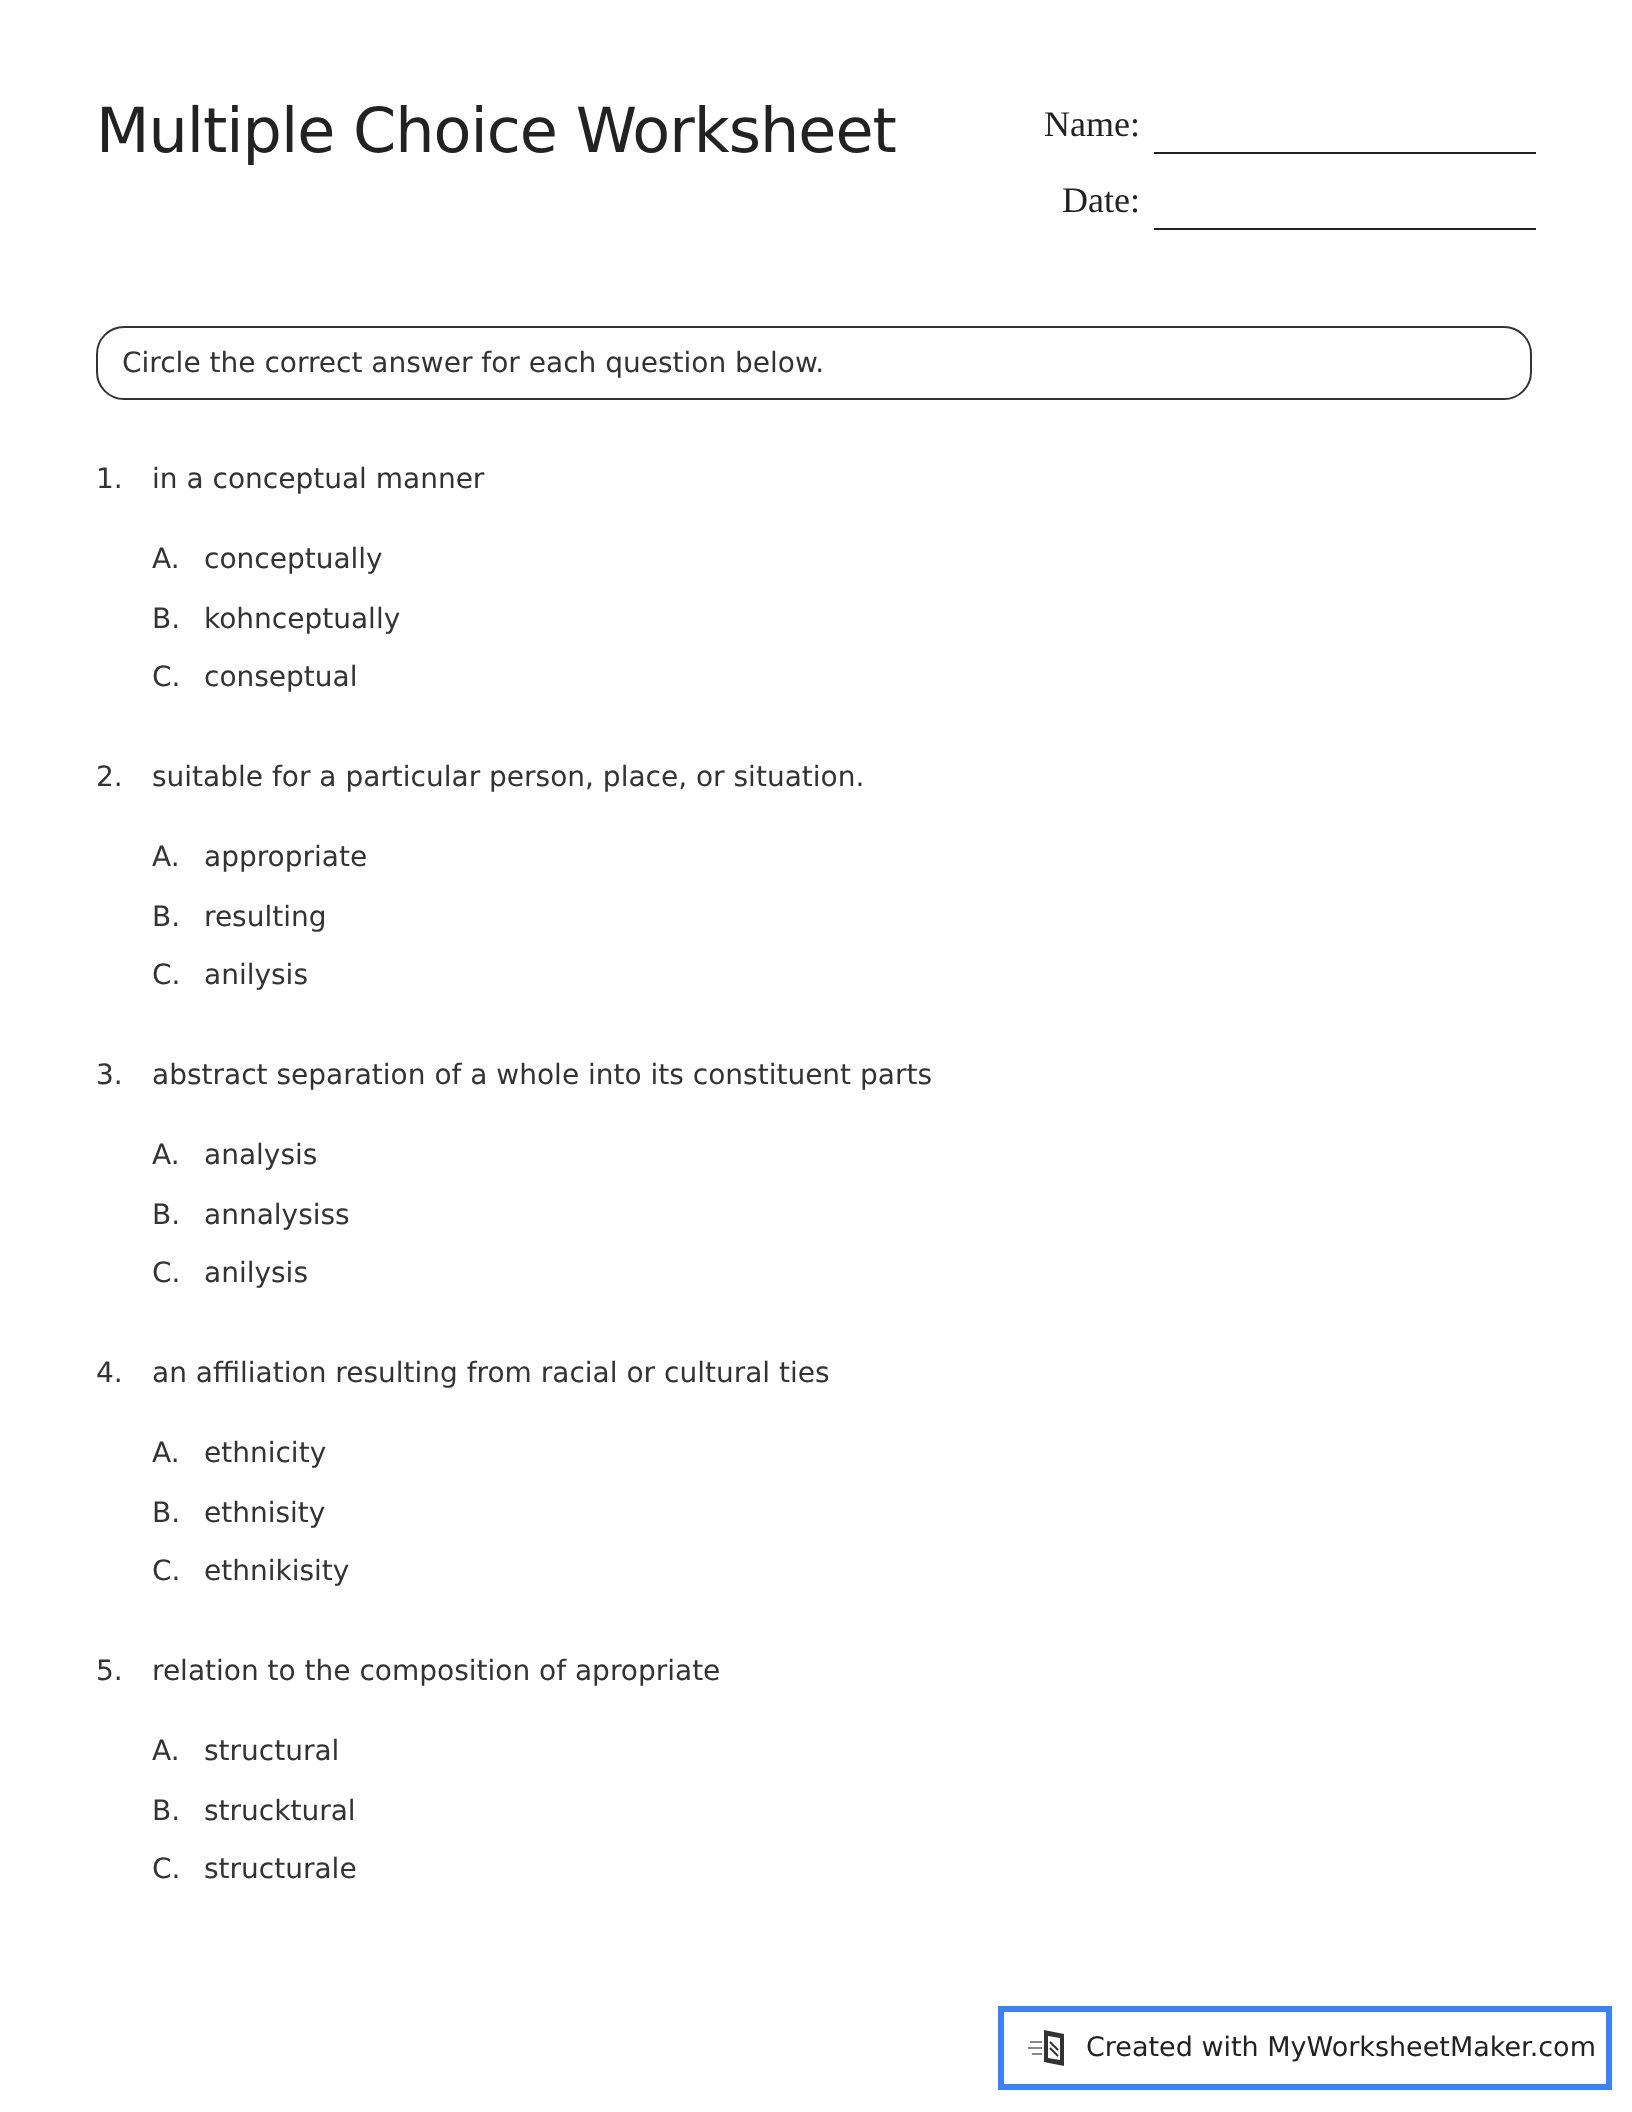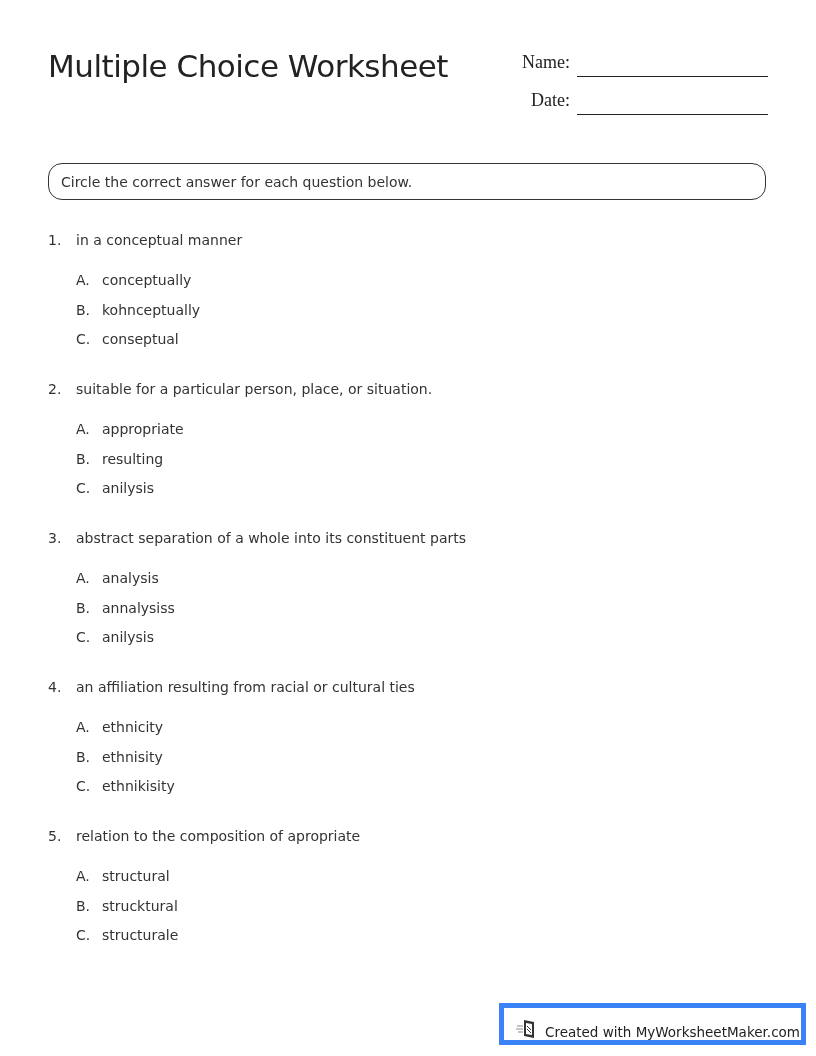--- a/index.html
+++ b/index.html
@@ -29,22 +29,22 @@
       padding: 0 12px; font-size: 14px; line-height: 37px; color: #333;
     }
     .question { position: absolute; left: 48px; width: 700px; }
     .q-num { position: absolute; left: 0; top: 0; font-size: 14px; color: #333; }
     .q-text { position: absolute; left: 28px; top: 0; font-size: 14px; color: #333; white-space: nowrap; text-align: right; }
     .choice { position: absolute; left: 28px; font-size: 14px; color: #333; }
     .choice-letter { position: absolute; left: 0; top: 0; }
     .choice-text { position: absolute; left: 26px; top: 0; white-space: nowrap; }
     .footer-badge {
       position: absolute; left: 499px; top: 1003px; width: 307px; height: 42px;
-      border: 5px solid #3b82f6; box-sizing: border-box;
-      display: flex; align-items: flex-end; padding-left: 12px;
+      border: 3px solid #3b82f6; box-sizing: border-box;
+      display: flex; align-items: center; padding-left: 12px;
     }
     .footer-icon { width: 22px; height: 22px; margin-right: 7px; }
     .footer-text { font-size: 13.5px; color: #222; white-space: nowrap; }
   </style>
 </head>
 <body>
 
 <h1 class="title">Multiple Choice Worksheet</h1>
 
 <div class="field-row name">

